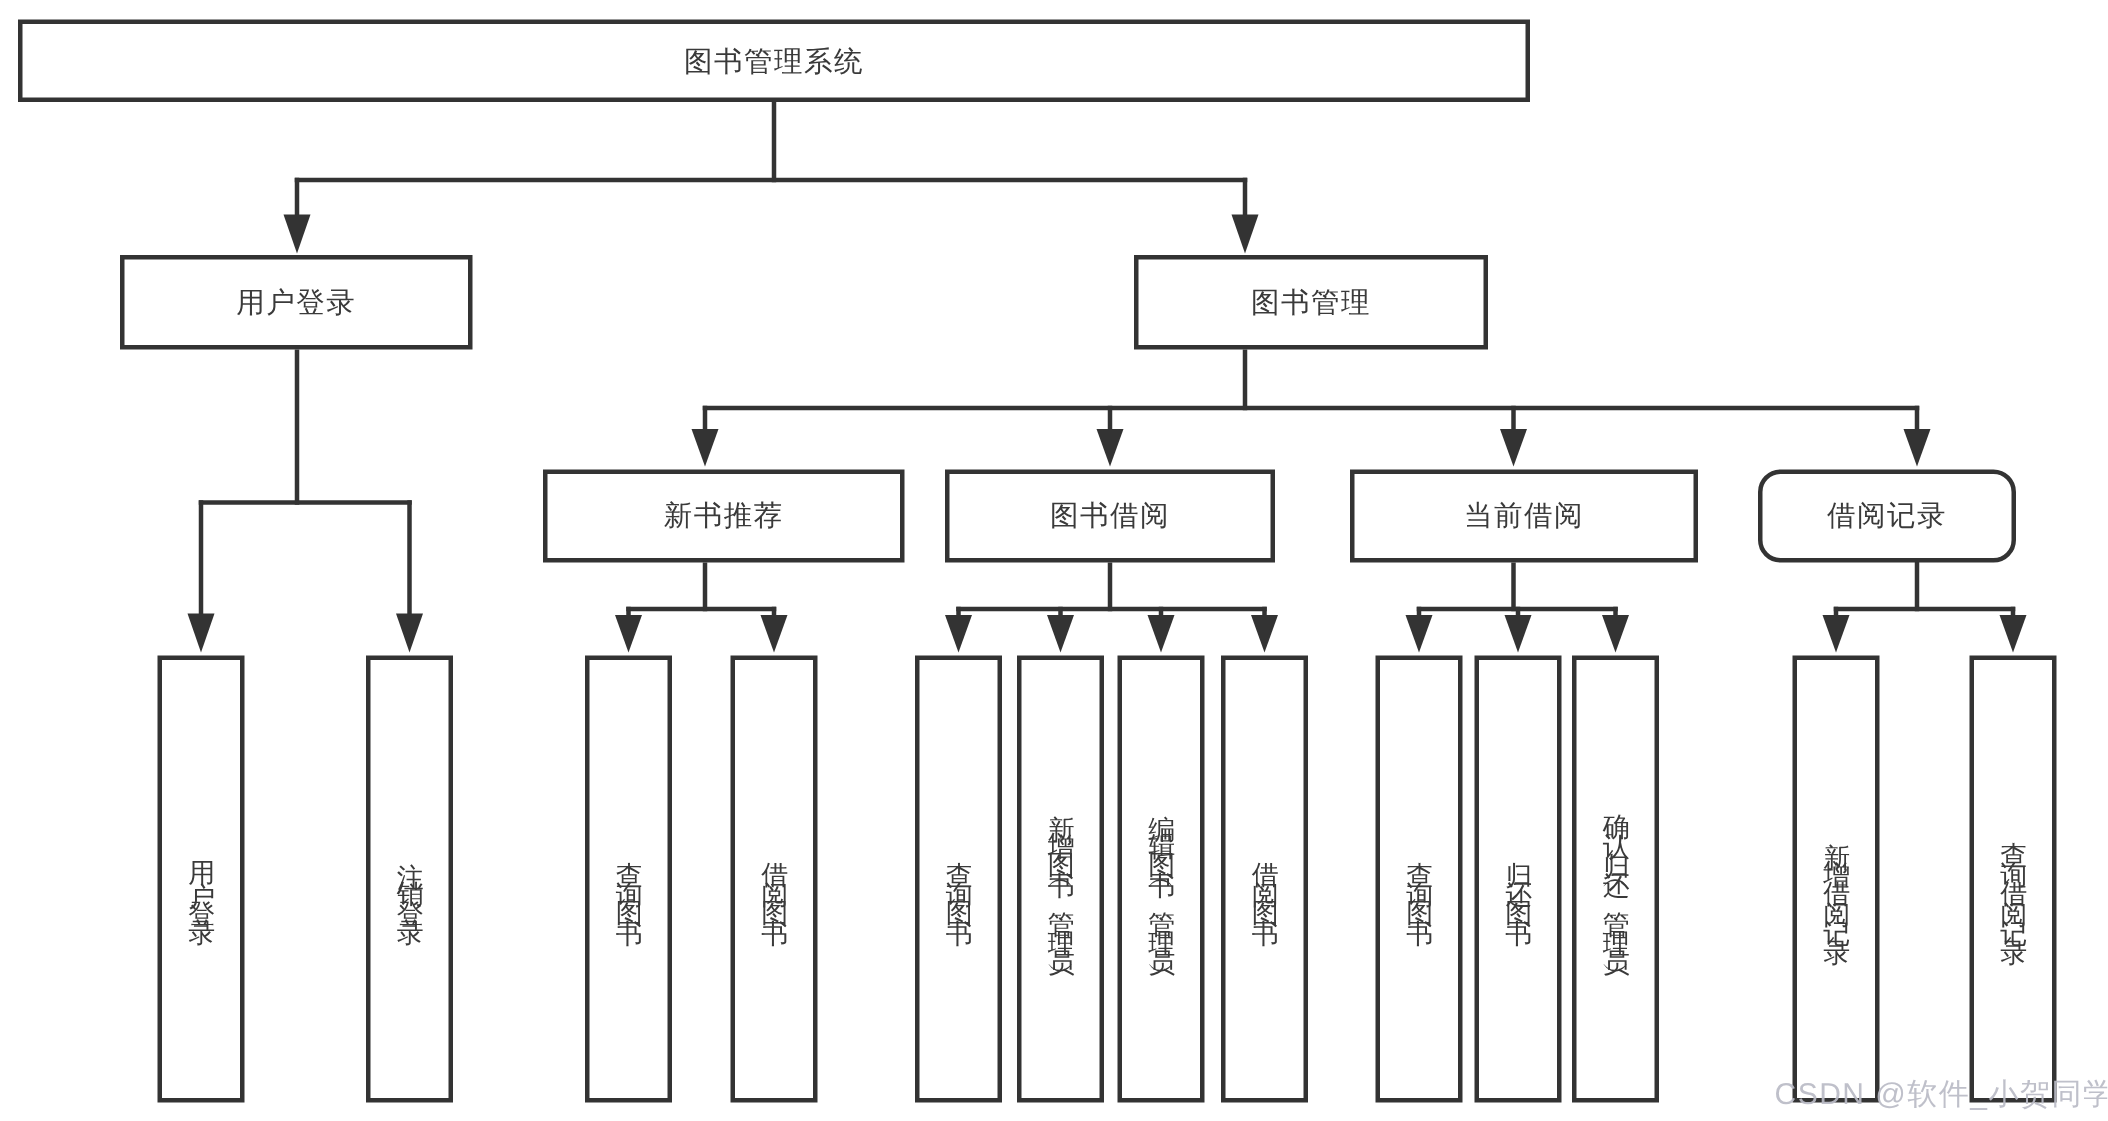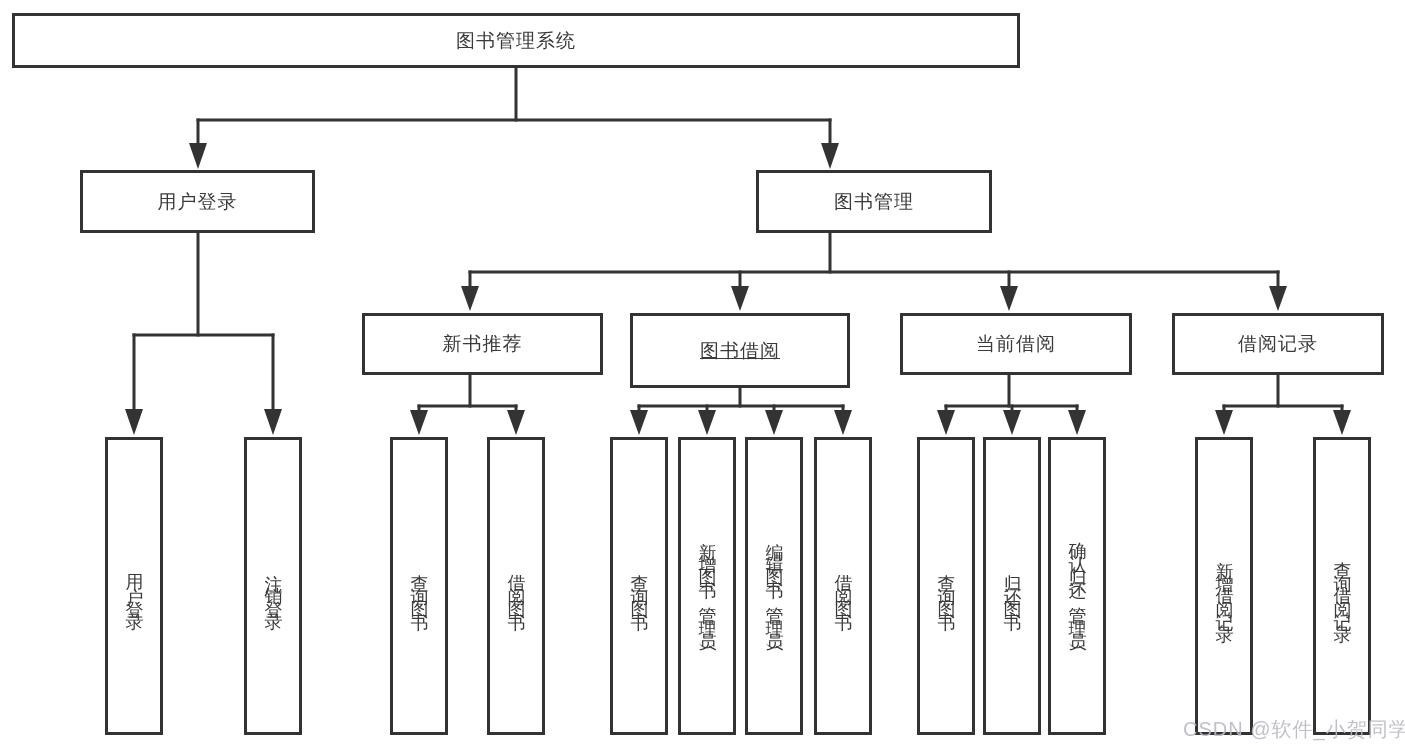--- a/index.html
+++ b/index.html
@@ -123,27 +123,27 @@
   <div class="node hnode" style="left:80px; top:170px; width:235px; height:63px;">
     <span>用户登录</span>
   </div>
   <div class="node hnode" style="left:712px; top:170px; width:236px; height:63px;margin-left:44px;">
     <span>图书管理</span>
   </div>
 
   <div class="node hnode" style="left:362px; top:313px; width:241px; height:62px;">
     <span>新书推荐</span>
   </div>
-  <div class="node hnode" style="left:630px; top:313px; width:220px; height:75px;text-decoration:underline;">
+  <div class="node hnode" style="left:630px; top:313px; width:220px; height:62px;">
     <span>图书借阅</span>
   </div>
   <div class="node hnode" style="left:900px; top:313px; width:232px; height:62px;">
     <span>当前借阅</span>
   </div>
-  <div class="node hnode" style="left:1172px; top:313px; width:212px; height:62px;">
+  <div class="node hnode" style="left:1172px; top:313px; width:172px; height:62px;border-radius:15px;">
     <span>借阅记录</span>
   </div>
 
   <div class="node leaf" style="left:105px;">
     <span class="vtext">用户登录</span>
   </div>
   <div class="node leaf" style="left:244px;">
     <span class="vtext">注销登录</span>
   </div>
 

